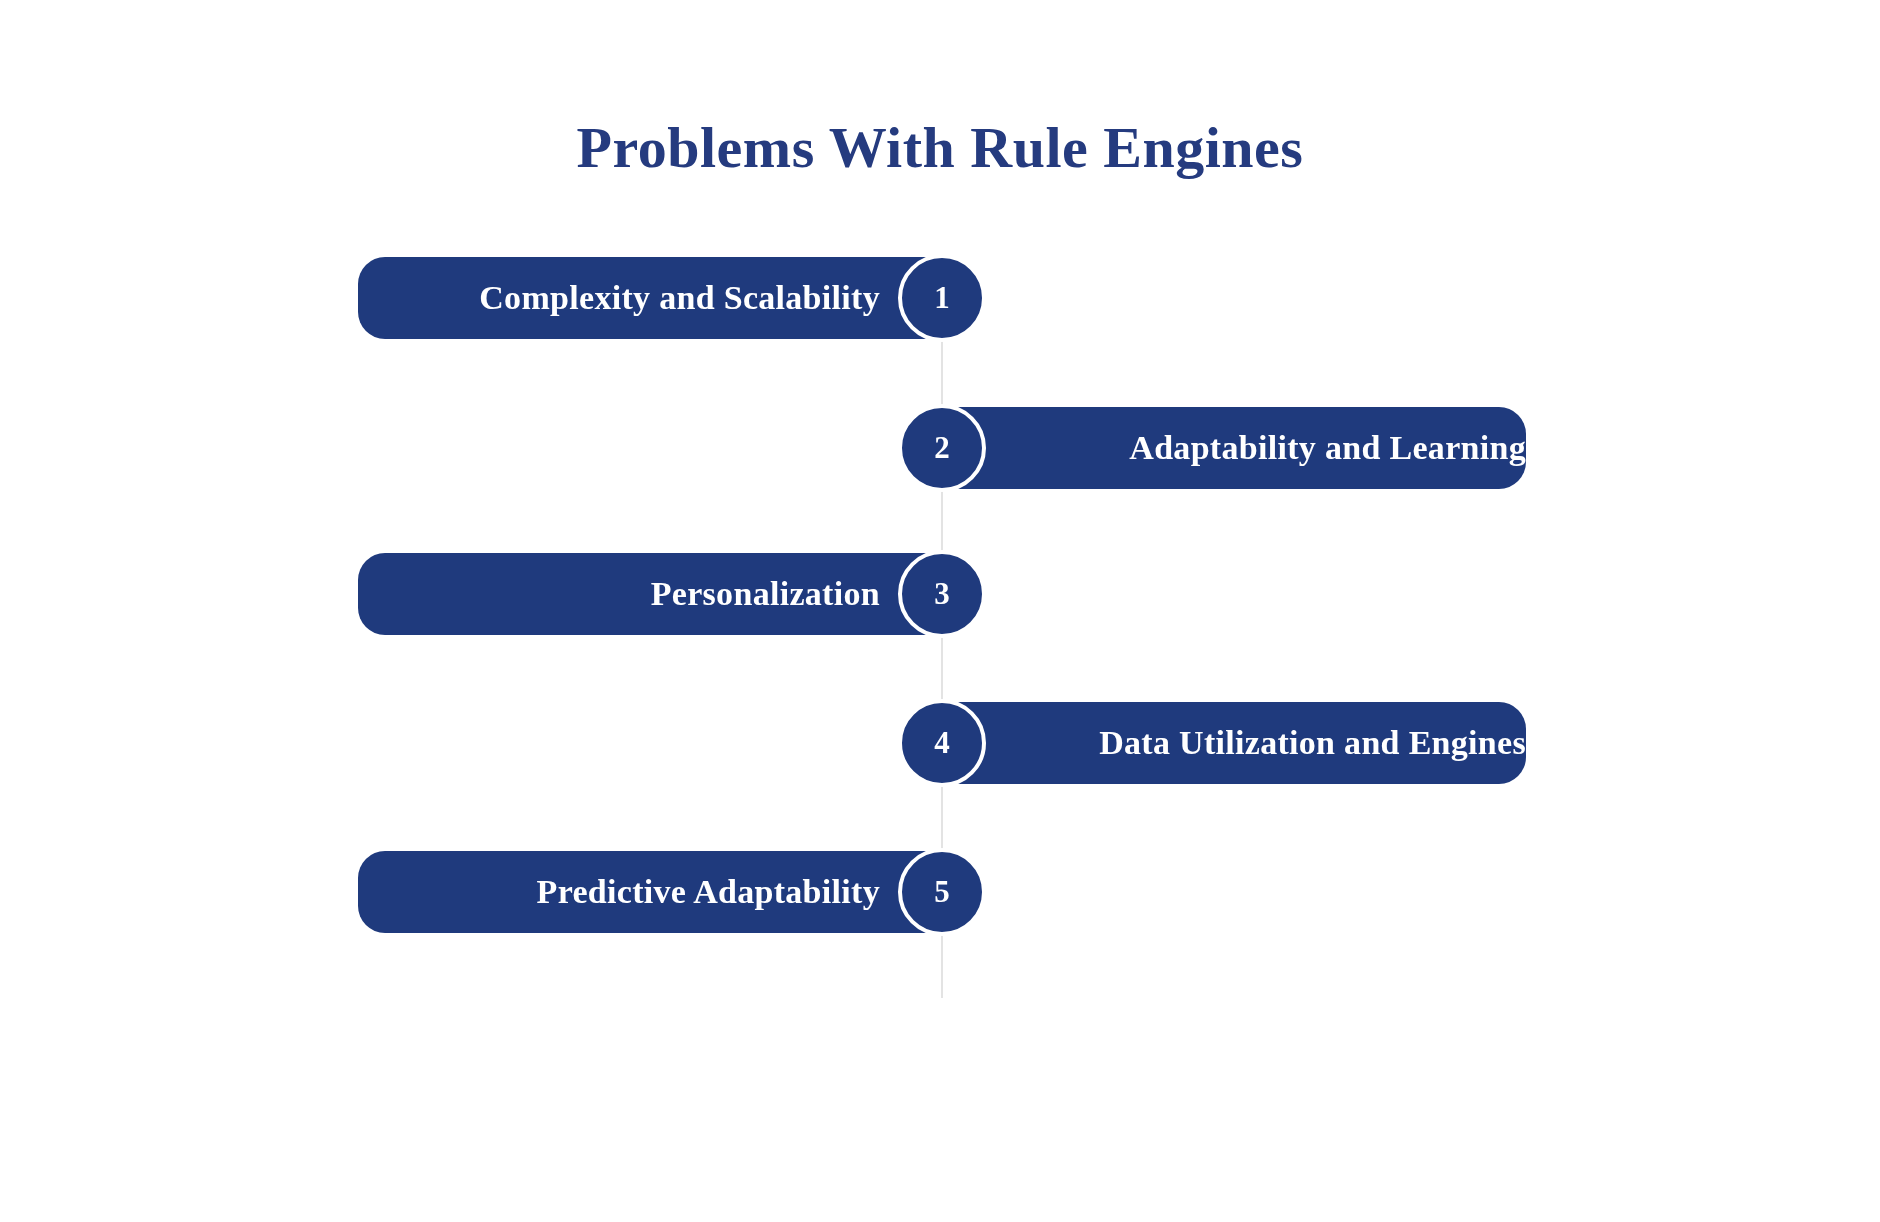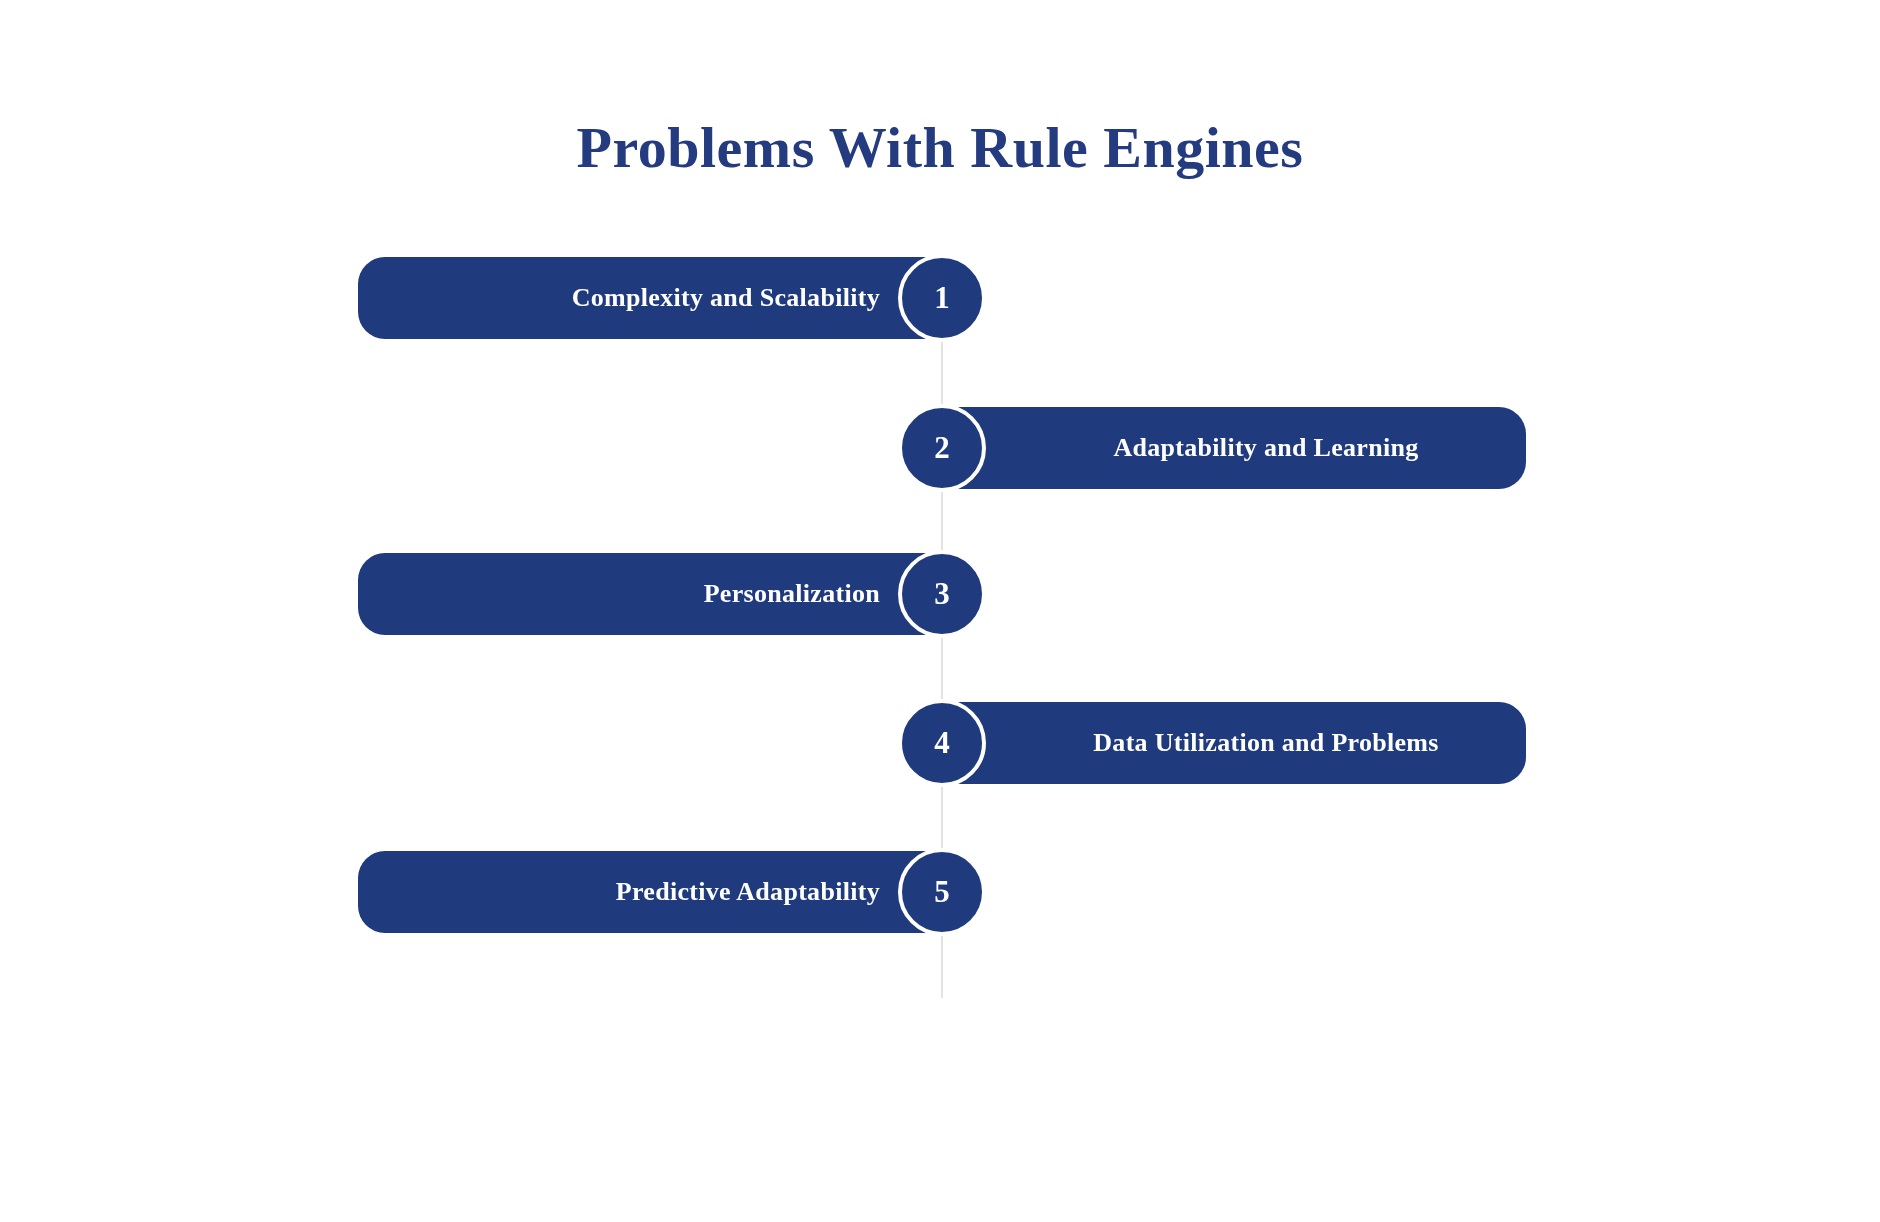--- a/index.html
+++ b/index.html
@@ -62,26 +62,26 @@
     left: 358px;
     width: 586px;
     border-radius: 27px 0 0 27px;
     justify-content: flex-end;
     padding-right: 64px;
   }
   .bar.right {
     left: 940px;
     width: 586px;
     border-radius: 0 27px 27px 0;
-    justify-content: center;
+    justify-content: flex-end;
     padding-left: 66px;
   }
   .bar-label {
     color: #ffffff;
-    font-size: 26px;
+    font-size: 34px;
     font-weight: 700;
     letter-spacing: 0.3px;
     white-space: nowrap;
   }
   .circle {
     position: absolute;
     left: 898px;
     top: -44px;
     width: 80px;
     height: 80px;
@@ -130,21 +130,21 @@
     <div class="bar left">
       <span class="bar-label">Personalization</span>
     </div>
     <div class="circle">
       <span class="num">3</span>
     </div>
   </div>
 
   <div class="row r4">
     <div class="bar right">
-      <span class="bar-label">Data Utilization and Problems</span>
+      <span class="bar-label">Data Utilization and Engines</span>
     </div>
     <div class="circle">
       <span class="num">4</span>
     </div>
   </div>
 
   <div class="row r5">
     <div class="bar left">
       <span class="bar-label">Predictive Adaptability</span>
     </div>

